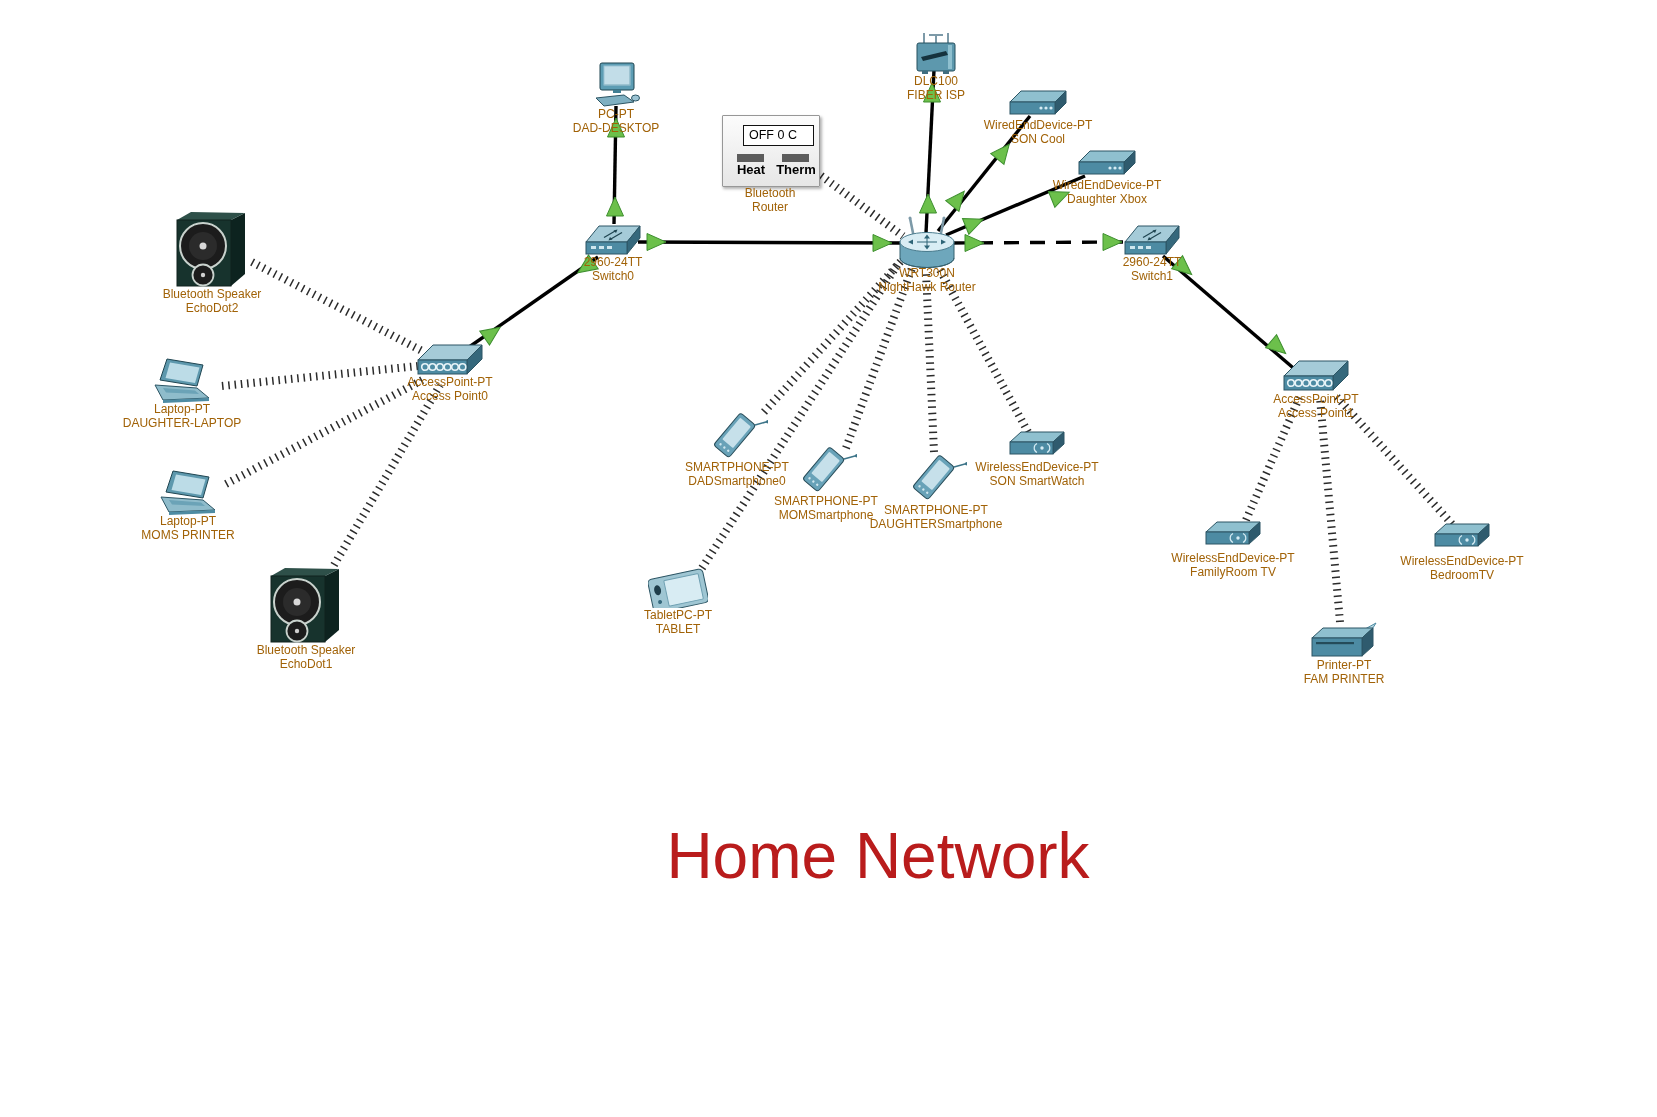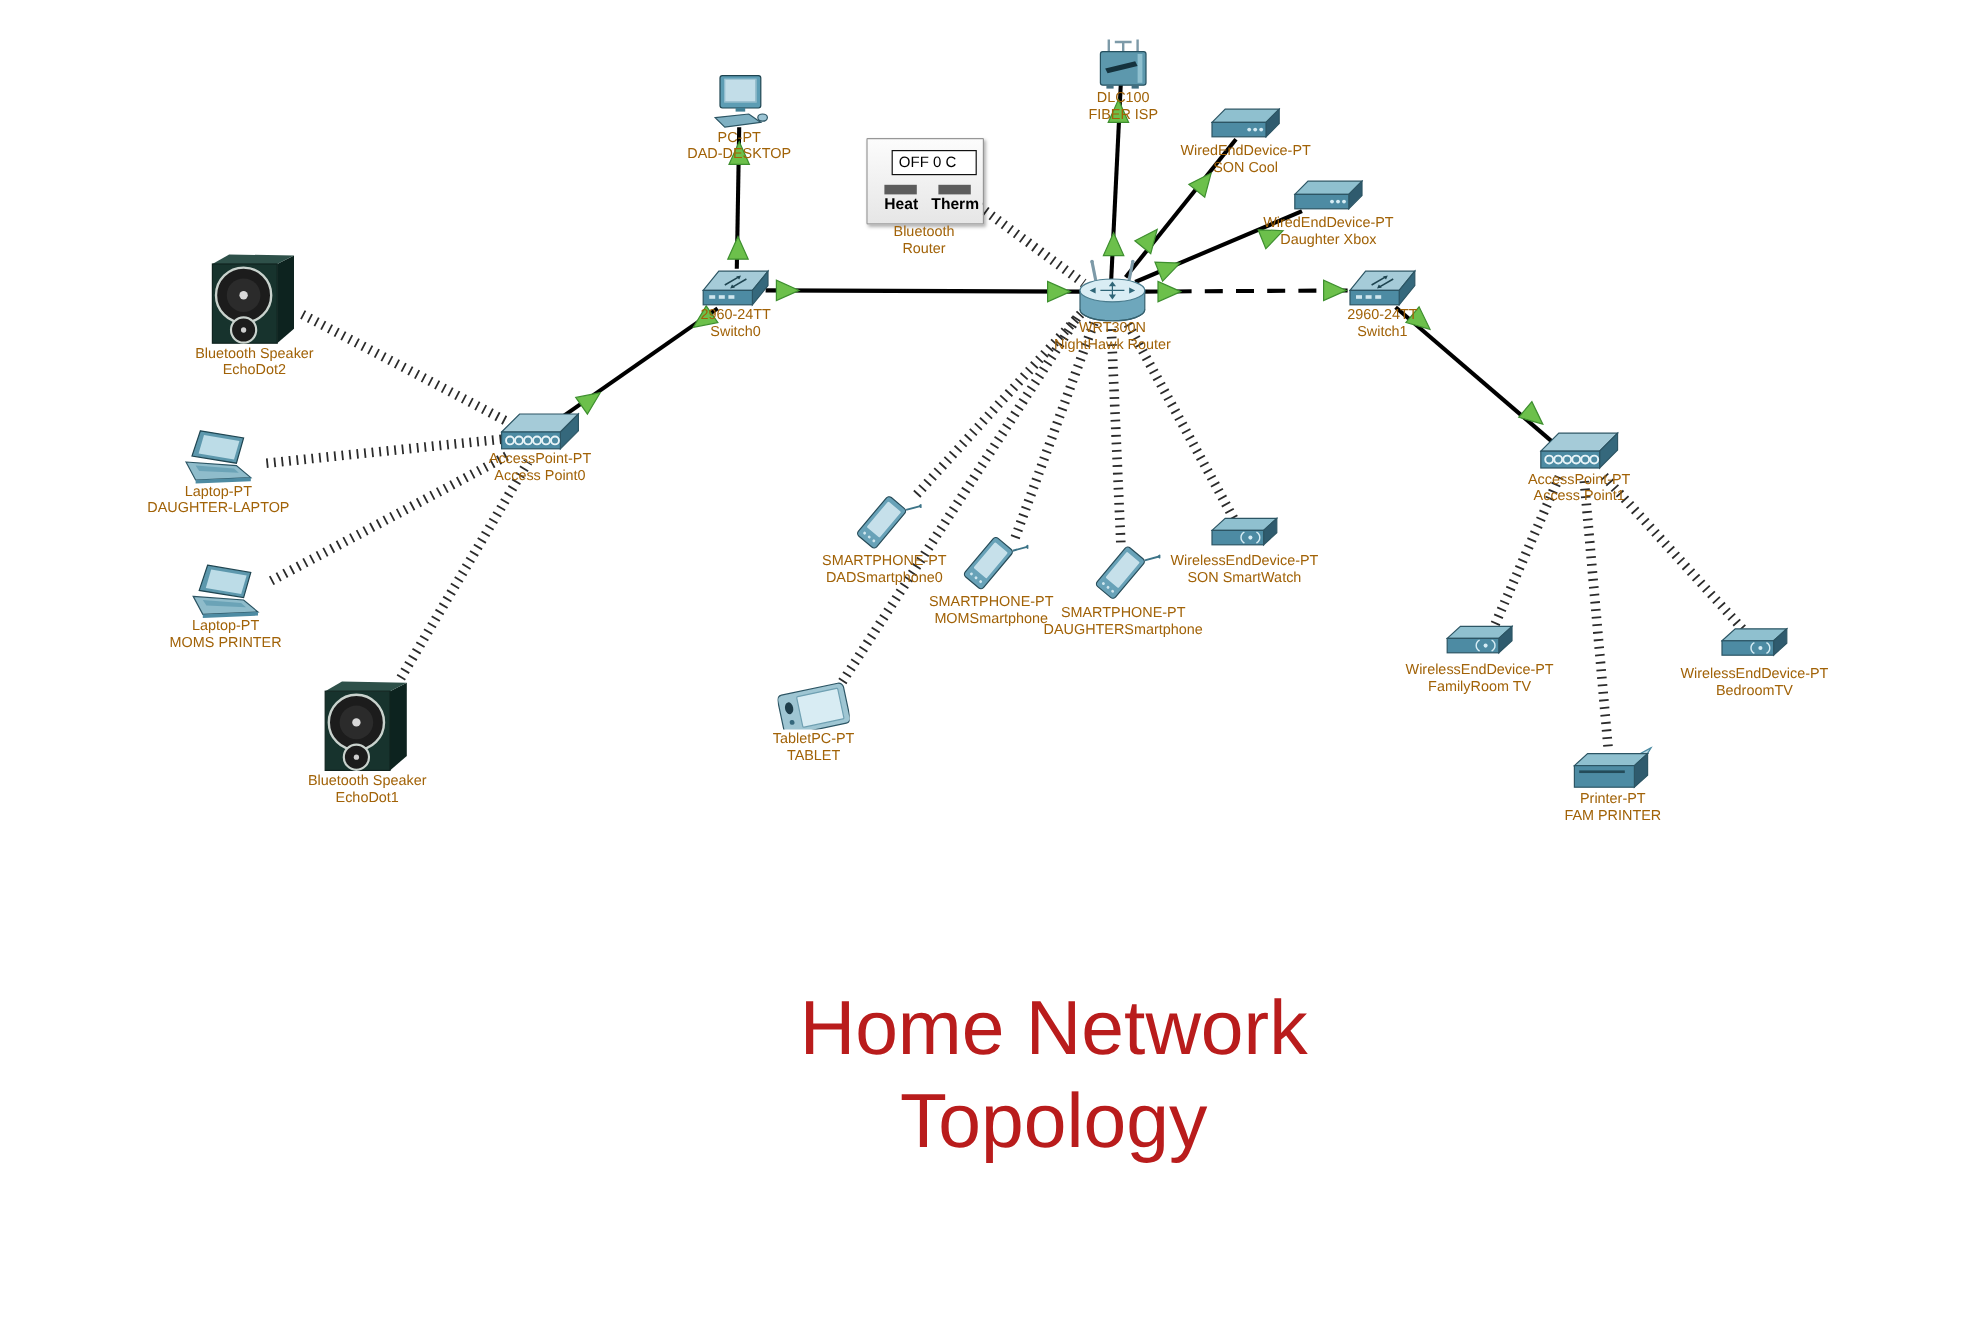--- a/index.html
+++ b/index.html
@@ -413,16 +413,15 @@
         <use href="#sym-printer"></use>
       </svg>
     <div class="dlbl" style="top:37px">
       <div>Printer-PT</div>
         <div>FAM PRINTER</div>
     </div>
   </div>
 
   <div class="title">
     <div>Home Network</div>
-    <div>Topology</div>
   </div>
 
 </div>
 
 </body></html>

